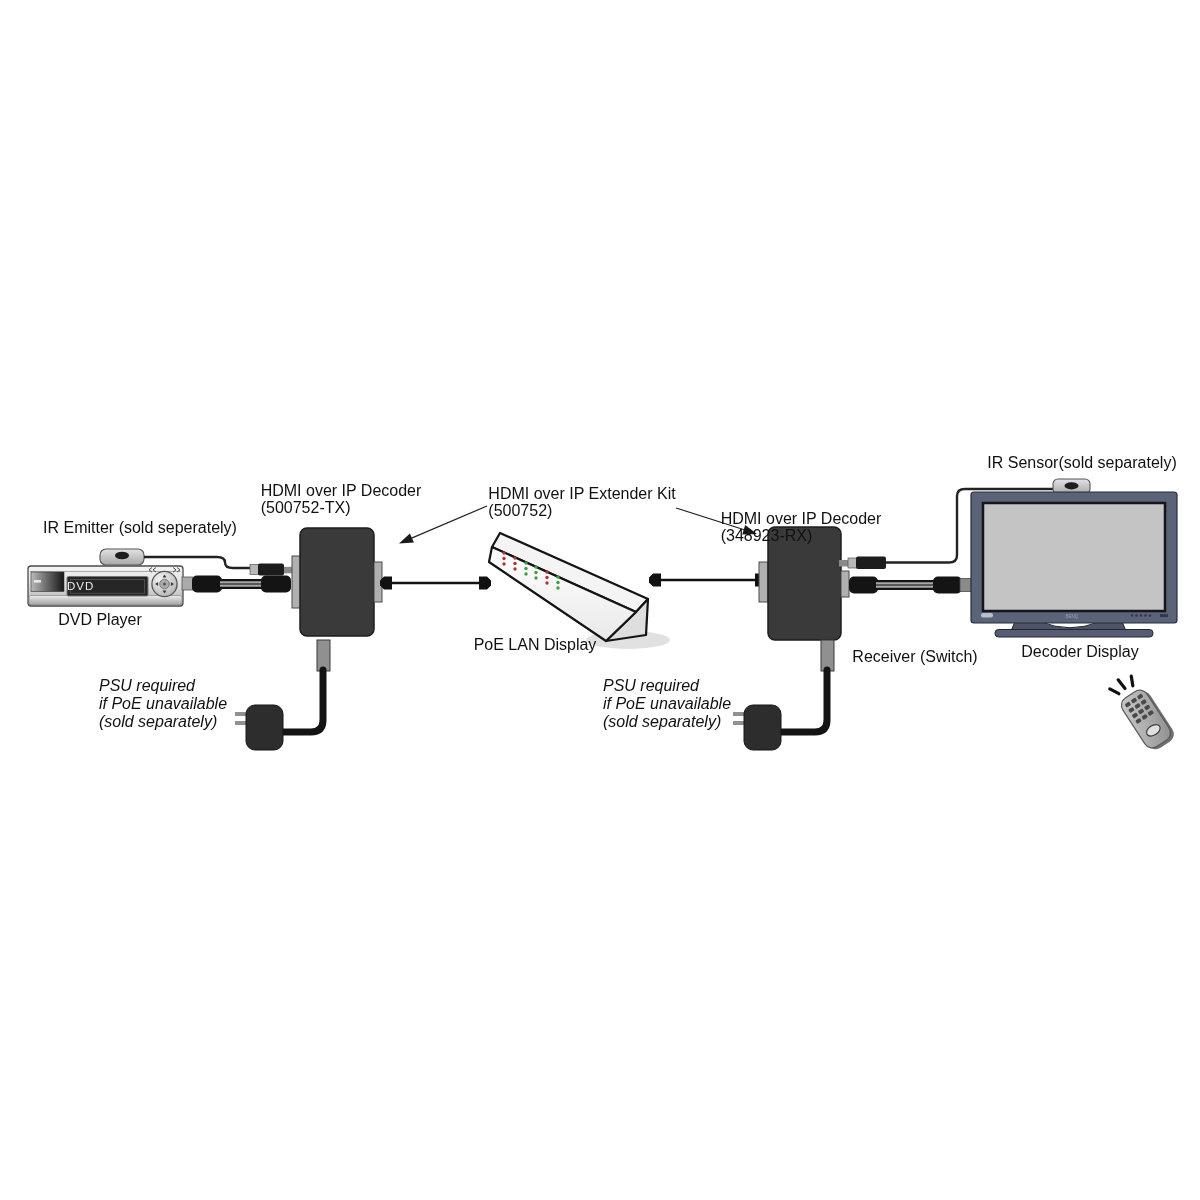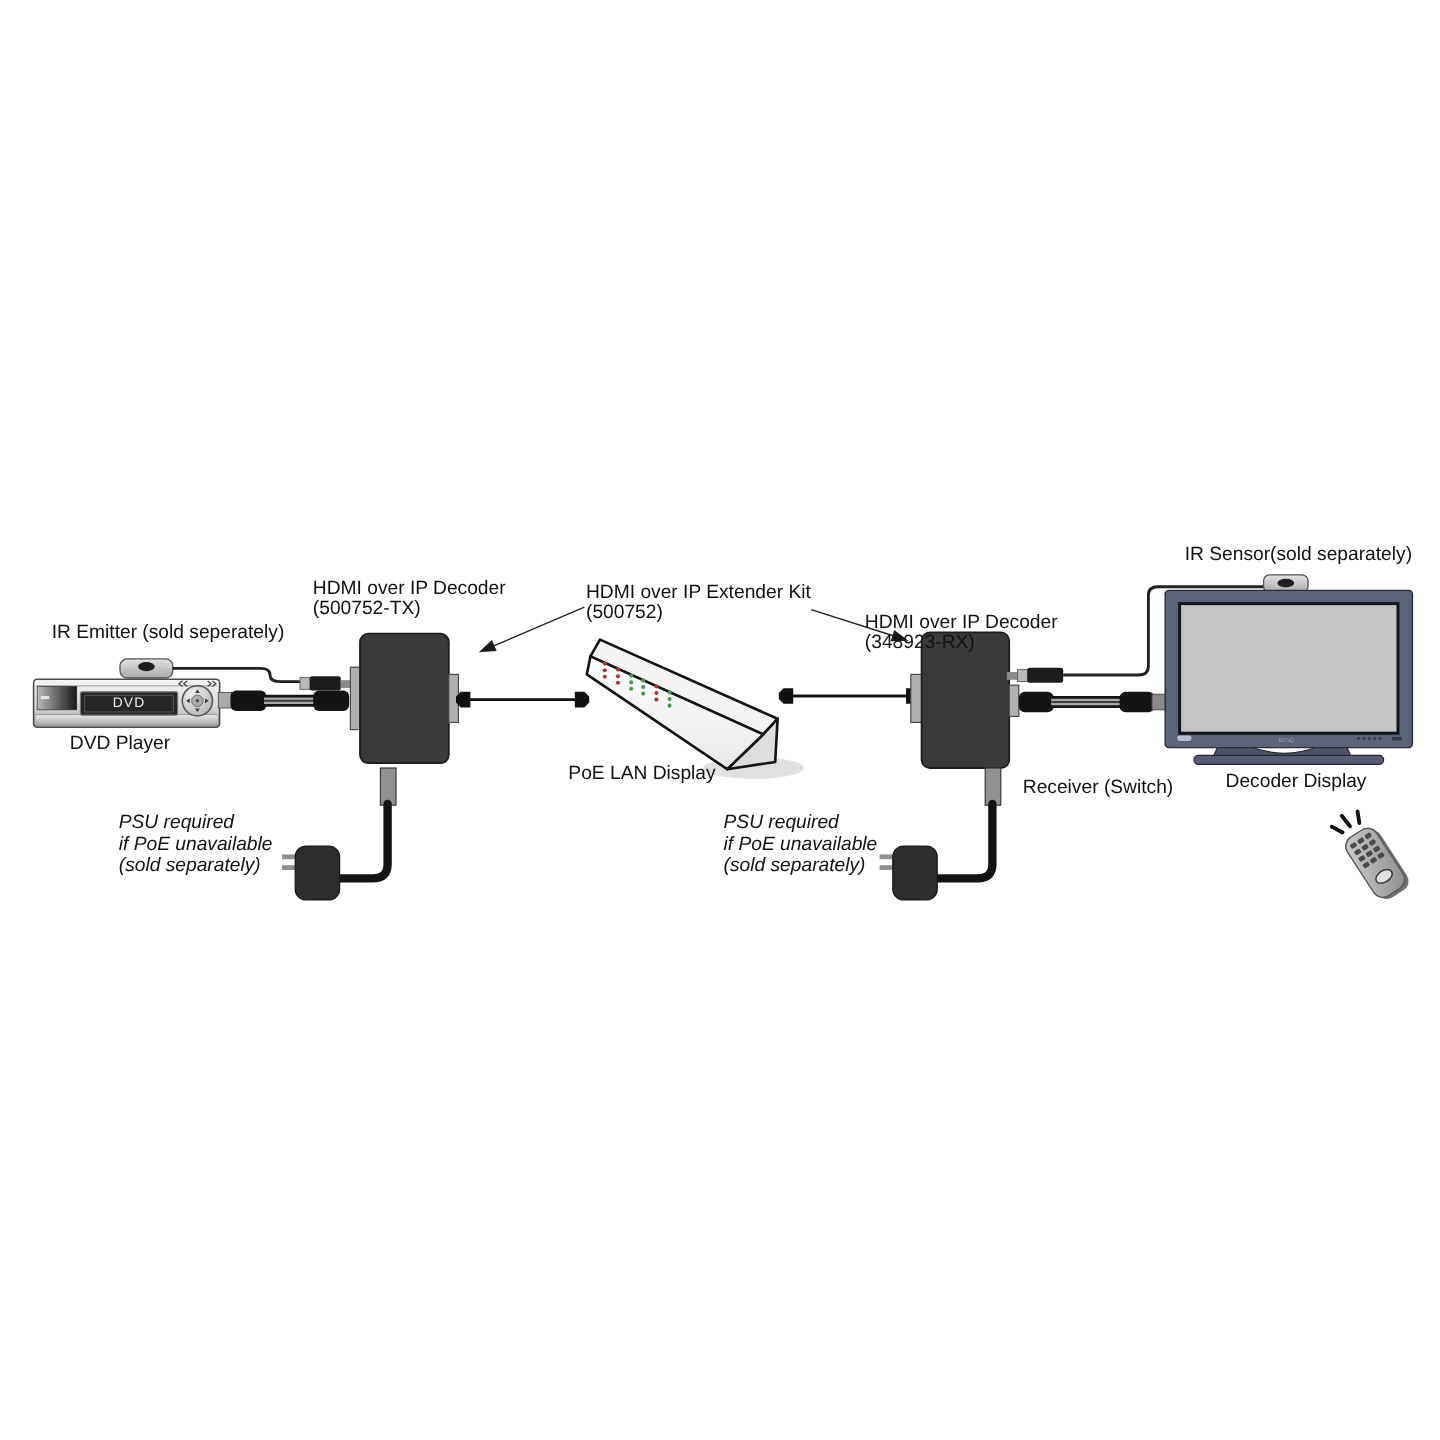--- a/index.html
+++ b/index.html
@@ -2,21 +2,21 @@
 <html><head>
 <meta charset="utf-8">
 <style>
   html,body{margin:0;padding:0;background:#fff;}
   #canvas{position:relative;width:1200px;height:1200px;background:#ffffff;overflow:hidden;
           font-family:"Liberation Sans",sans-serif;}
   #art{position:absolute;left:0;top:0;}
   .lbl{position:absolute;transform:translateX(-50%);
        font-size:16px;line-height:17px;color:#111;white-space:nowrap;}
   .lbl3{line-height:18px;font-style:italic;}
-  .dvd-text{position:absolute;text-align:center;font-size:11.5px;letter-spacing:1px;
+  .dvd-text{position:absolute;font-size:11.5px;letter-spacing:1px;
             color:#ececec;font-family:"Liberation Sans",sans-serif;}
   .tv-logo{position:absolute;text-align:center;font-size:4.5px;color:#9aa0b2;
            font-family:"Liberation Sans",sans-serif;}
 </style>
 </head>
 <body>
 
 <div id="canvas">
 
 <svg id="art" width="1200" height="1200" viewBox="0 0 1200 1200">

